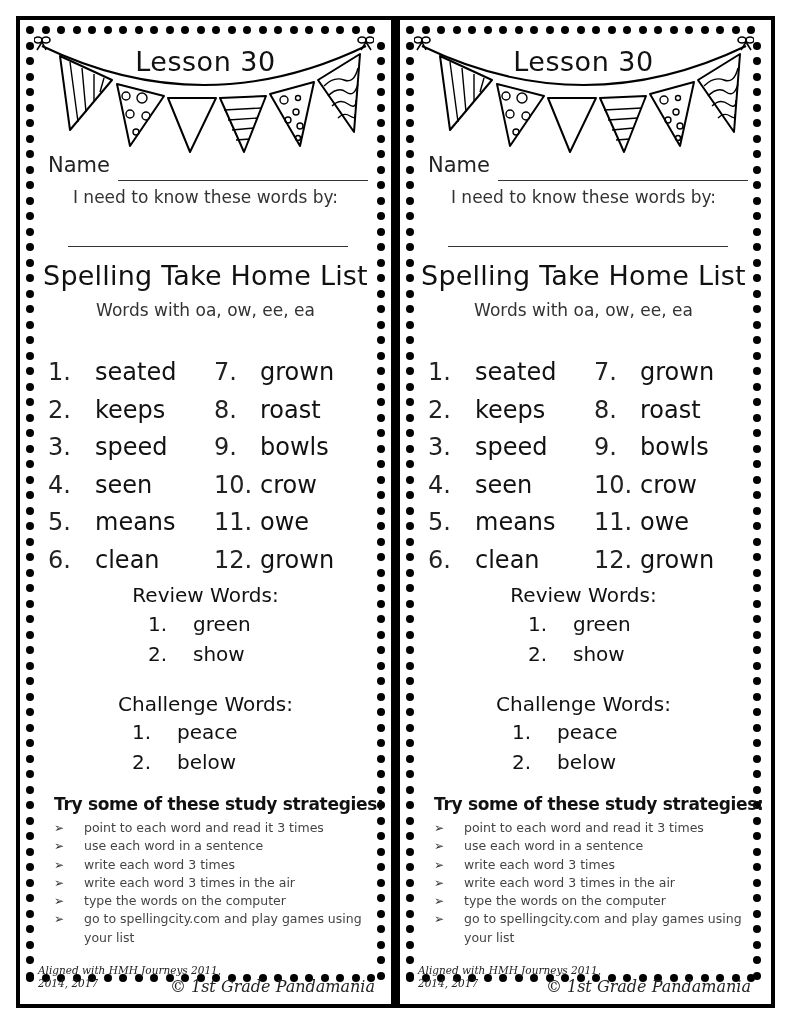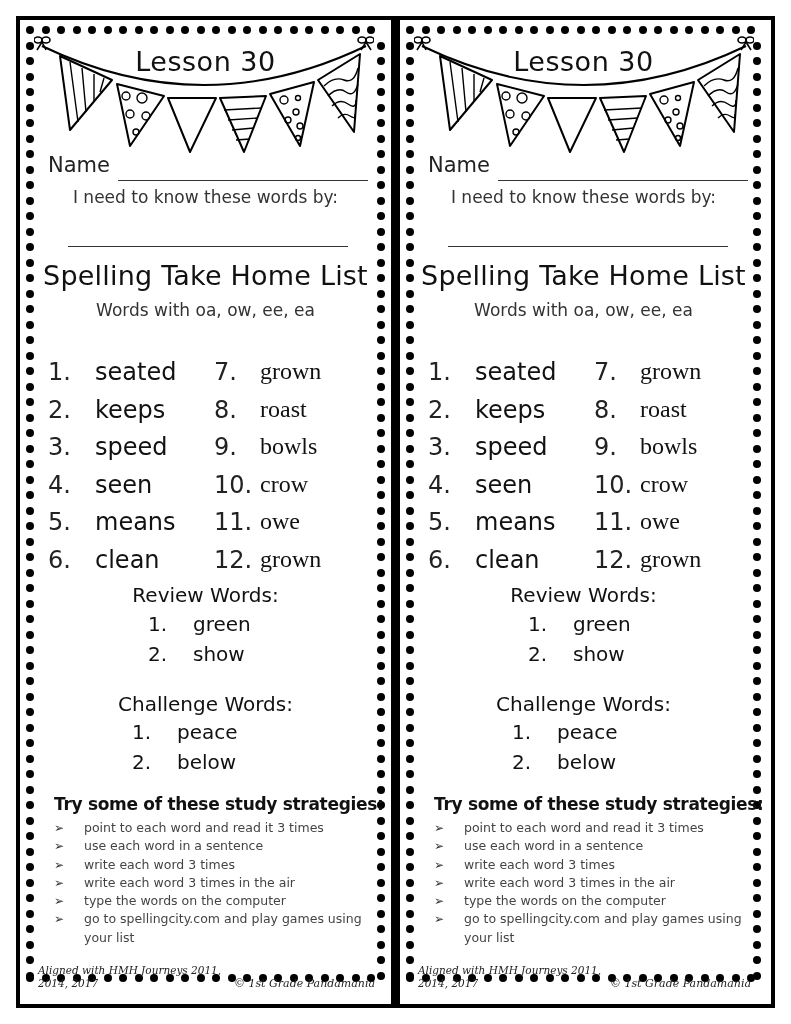--- a/index.html
+++ b/index.html
@@ -28,36 +28,36 @@
 
   .main-title { position: absolute; left: 0; right: 0; top: 240px; text-align: center;
                 font-size: 27px; letter-spacing: 0.2px; }
   .subtitle { position: absolute; left: 0; right: 0; top: 280px; text-align: center; font-size: 17px; color: #333; }
 
   .word-grid { position: absolute; left: 28px; top: 338px; width: 320px; }
   .word-row { position: relative; height: 37.5px; font-size: 24px; }
   .num { position: absolute; text-align: left; color: #222; }
   .wd { position: absolute; color: #111; }
   .num.c1 { left: 0; } .wd.c1 { left: 47px; }
-  .num.c2 { left: 166px; } .wd.c2 { left: 212px; font-family: Liberation Serif, serif; }
+  .num.c2 { left: 166px; } .wd.c2 { left: 212px; }
 
   .section-head { position: absolute; left: 0; right: 0; text-align: center; font-size: 20px; }
   .mini-list { position: absolute; left: 0; right: 0; }
   .mini-row { position: relative; height: 30px; font-size: 20px; }
   .mini-row .mn { position: absolute; }
   .mini-row .mw { position: absolute; }
 
   .strat-head { position: absolute; left: 34px; top: 774px; font-size: 17px; font-weight: bold; letter-spacing: -0.3px; }
   .strat-list { position: absolute; left: 34px; top: 799px; width: 320px; margin: 0; padding: 0; list-style: none; }
   .strat-item { position: relative; font-size: 12.5px; line-height: 18.3px; color: #444; padding-left: 30px; }
   .strat-item .arrow { position: absolute; left: 0; top: 0; font-size: 12px; color: #333; }
 
   .footer-left { position: absolute; left: 18px; top: 944px; font-size: 10.5px; font-style: italic;
                  font-family: "DejaVu Serif", serif; line-height: 13px; color: #222; }
-  .footer-right { position: absolute; right: 16px; top: 957px; font-size: 11px; font-style: italic;
+  .footer-right { position: absolute; right: 16px; top: 957px; font-size: 16px; font-style: italic;
                   font-family: "DejaVu Serif", serif; color: #222; }
 </style>
 </head>
 <body>
 
 <div class="frame"></div>
 <div class="divider"></div>
 
 <div class="card left">
   <div class="dots">

